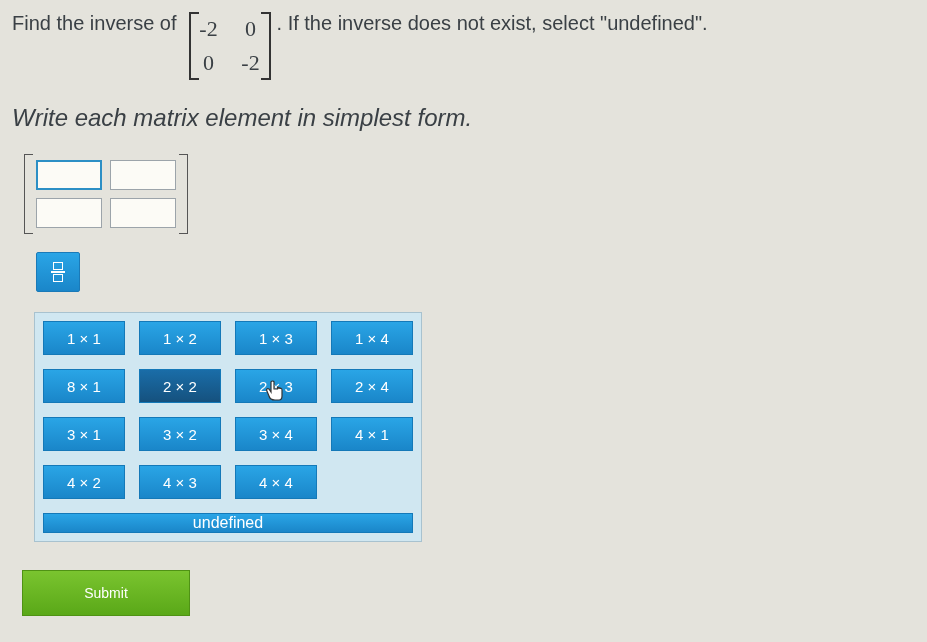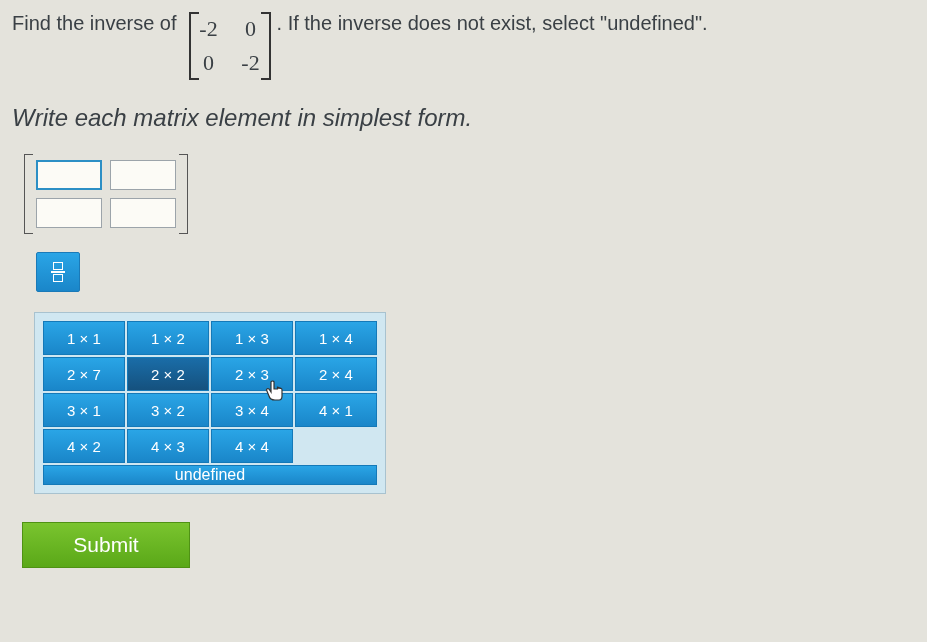--- a/index.html
+++ b/index.html
@@ -118,22 +118,22 @@
       display: inline-block;
       background: #d0e7f1;
       border: 1px solid #a8c2cf;
       padding: 8px;
       margin: 0 0 28px 22px;
       position: relative;
     }
     .picker-grid {
       display: grid;
       grid-template-columns: repeat(4, 82px);
-      gap: 2px;
-      margin-bottom: 2px;
+      gap: 14px;
+      margin-bottom: 14px;
     }
     .picker-btn {
       height: 34px;
       background: linear-gradient(#2aa5e6, #1a86c9);
       color: #fff;
       border: 1px solid #1479b8;
       font-size: 15px;
       font-family: Verdana, sans-serif;
       display: flex;
       align-items: center;
@@ -160,21 +160,21 @@
     }
     .submit-btn {
       display: inline-flex;
       align-items: center;
       justify-content: center;
       width: 168px;
       height: 46px;
       background: linear-gradient(#7ac42f, #5aa818);
       color: #fff;
       border: 1px solid #4f9214;
-      font-size: 21px;
+      font-size: 14px;
       font-family: Verdana, sans-serif;
       cursor: pointer;
       margin-left: 10px;
     }
     .cursor {
       position: absolute;
       left: 228px;
       top: 66px;
       pointer-events: none;
     }
@@ -218,21 +218,21 @@
   </span>
 </button>
 <br>
 
 <div class="picker-panel">
   <div class="picker-grid" id="picker-grid">
       <button class="picker-btn">1 × 1</button>
       <button class="picker-btn">1 × 2</button>
       <button class="picker-btn">1 × 3</button>
       <button class="picker-btn">1 × 4</button>
-      <button class="picker-btn">2 × 7</button>
+      <button class="picker-btn">8 × 1</button>
       <button class="picker-btn selected">2 × 2</button>
       <button class="picker-btn">2 × 3</button>
       <button class="picker-btn">2 × 4</button>
       <button class="picker-btn">3 × 1</button>
       <button class="picker-btn">3 × 2</button>
       <button class="picker-btn">3 × 4</button>
       <button class="picker-btn">4 × 1</button>
       <button class="picker-btn">4 × 2</button>
       <button class="picker-btn">4 × 3</button>
       <button class="picker-btn">4 × 4</button>

